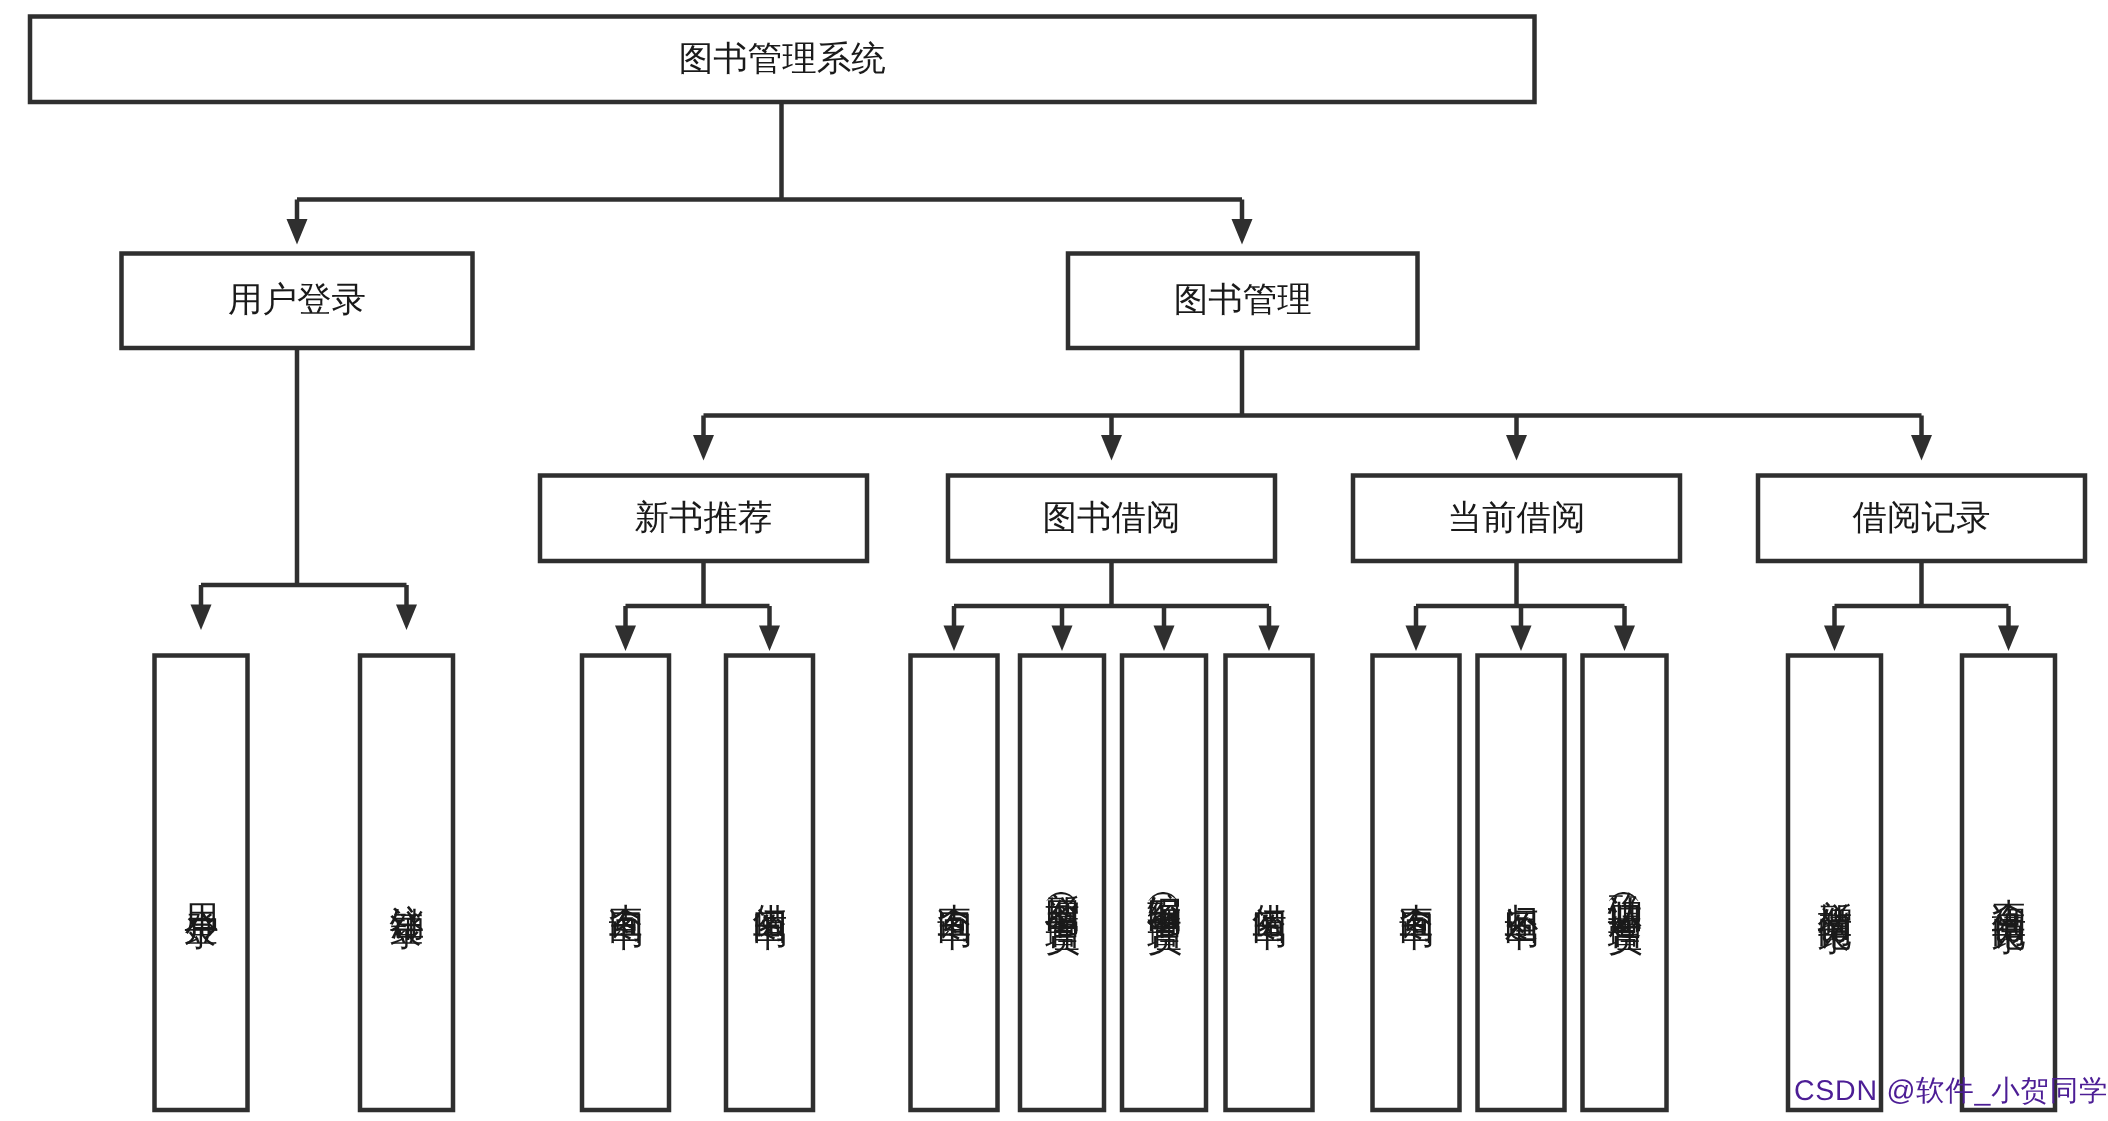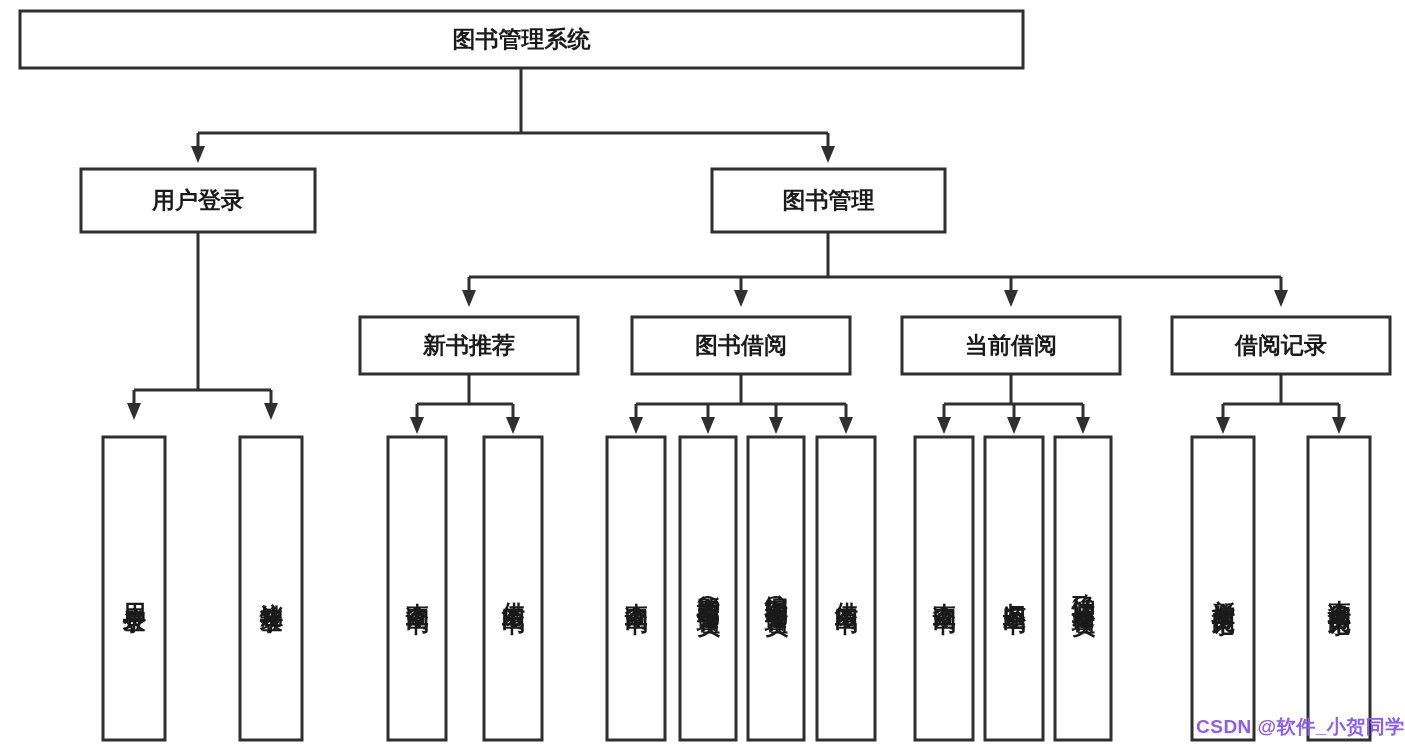--- a/index.html
+++ b/index.html
@@ -11,21 +11,20 @@
     width: 1405px;
     height: 747px;
     font-family: "Liberation Sans", "DejaVu Sans", sans-serif;
     overflow: hidden;
   }
   #diagram-root {
     position: relative;
     width: 1405px;
     height: 572px;
     background: #ffffff;
-    font-weight: bold;
   }
   svg.diagram-canvas {
     position: absolute;
     top: 0;
     left: 0;
     width: 1405px;
     height: 747px;
   }
   .node-box {
     fill: #ffffff;
@@ -58,21 +57,21 @@
     color: #1a1a1a;
     letter-spacing: 3px;
     white-space: nowrap;
     text-align: center;
     pointer-events: none;
   }
   .watermark {
     position: absolute;
     font-family: "Liberation Sans", "DejaVu Sans", sans-serif;
     font-size: 19px;
-    color: #8b5cf6;
+    color: #4c1d95;
     white-space: nowrap;
     letter-spacing: 0.5px;
   }
 </style>
 </head>
 <body>
 
 <div id="diagram-root">
 
   <svg class="diagram-canvas" viewBox="0 0 1405 747">

